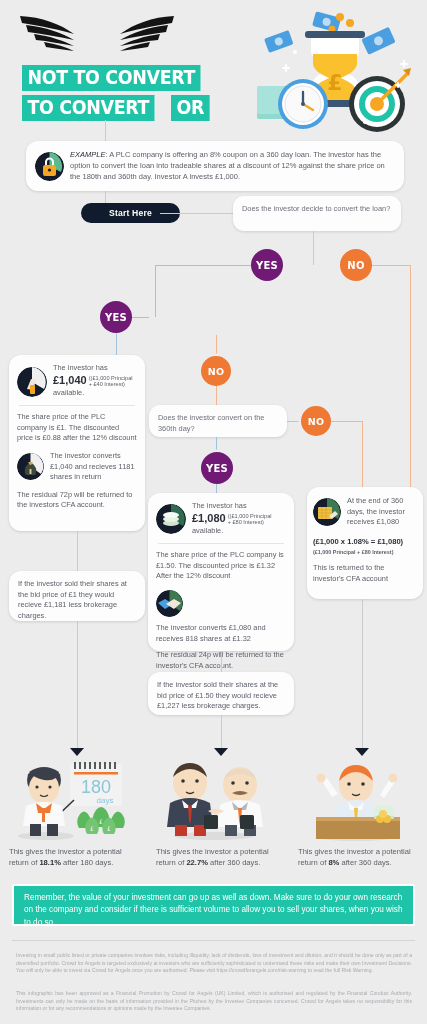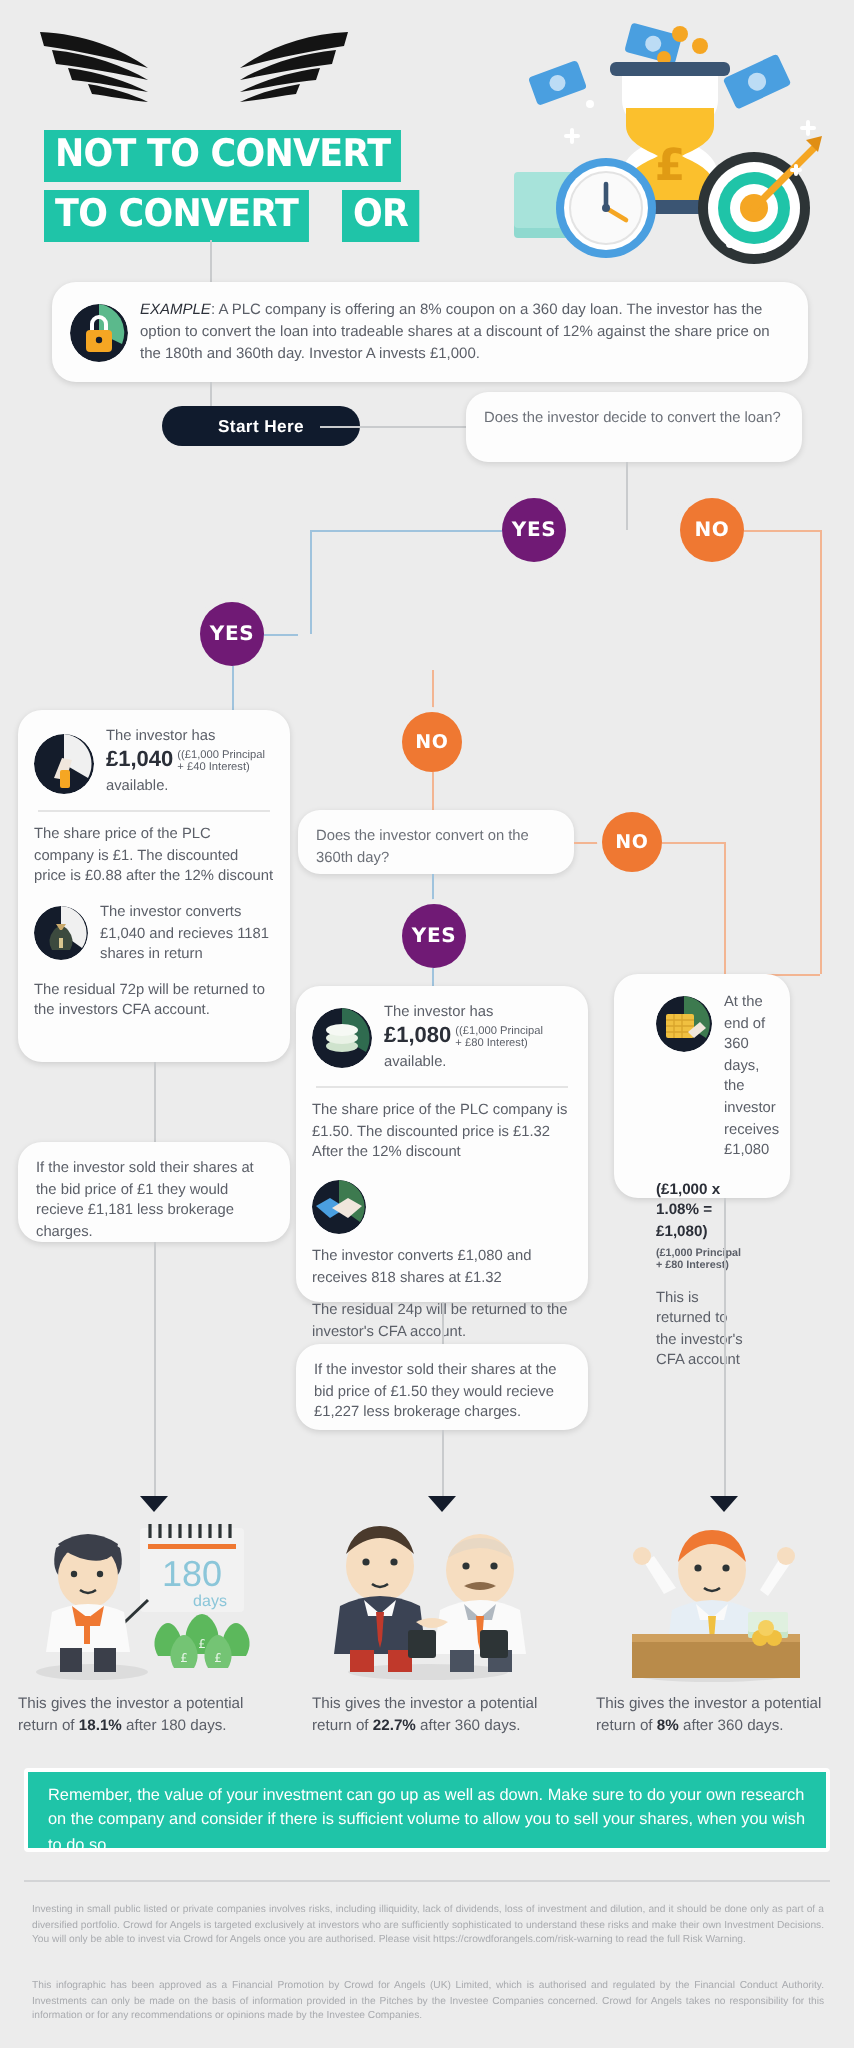--- a/index.html
+++ b/index.html
@@ -308,21 +308,21 @@
   </div>
 
   <div class="ln lnv c-grey" style="left:221px; top:651px; height:21px;"></div>
 
   <div class="card" style="left:148px; top:672px; width:146px; height:43px; padding:8px 9px;">
     <div class="txt">If the investor sold their shares at the bid price of £1.50 they would recieve £1,227 less brokerage charges.</div>
   </div>
 
   <div class="ln lnv c-grey" style="left:221px; top:715px; height:34px;"></div>
 
-  <div class="card" style="left:307px; top:487px; width:88px; height:112px; padding:9px 21px;">
+  <div class="card" style="left:307px; top:487px; width:116px; height:112px; padding:9px 6px;">
     <div style="display:flex; align-items:flex-start; gap:6px;">
       <div class="ic" style="width:28px; height:28px; margin-top:2px;">
         <svg width="28" height="28" viewBox="0 0 28 28">
           <circle cx="14" cy="14" r="14" fill="#141c2b"></circle>
           <path d="M14 0 A14 14 0 0 1 25 21 L14 14 Z" fill="#3d7a4f"></path>
           <rect x="5" y="9" width="14" height="12" rx="1" fill="#f0c040"></rect>
           <g stroke="#d9a52c" stroke-width=".7">
             <line x1="5" y1="12" x2="19" y2="12"></line>
               <line x1="5" y1="15" x2="19" y2="15"></line>
             <line x1="5" y1="18" x2="19" y2="18"></line>

